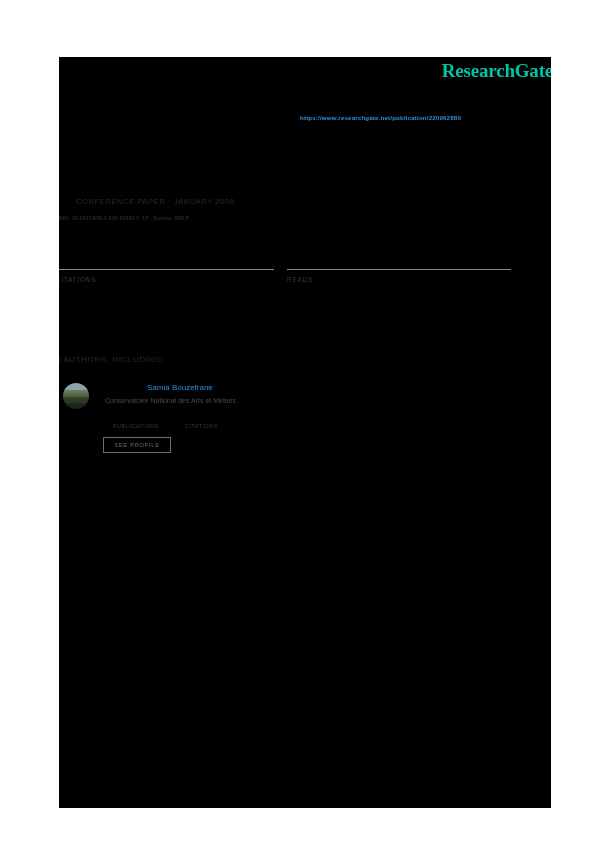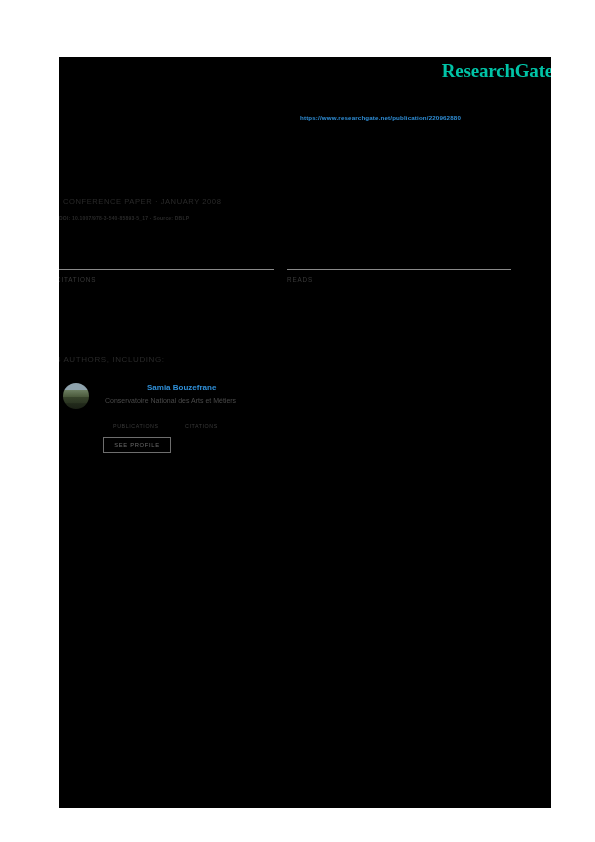--- a/index.html
+++ b/index.html
@@ -61,21 +61,21 @@
     width: 460px;
     font-size: 13px;
     line-height: 16px;
     color: #000000;
     font-weight: bold;
   }
 
   
   #pub-type-line {
     position: absolute;
-    left: 4px;
+    left: 17px;
     top: 140px;
     font-size: 7.6px;
     letter-spacing: 0.55px;
     color: #2a2a2a;
     white-space: nowrap;
     text-align: center;
   }
   #doi-line {
     position: absolute;
     left: 0px;
@@ -176,21 +176,21 @@
     border: 1px solid #ededed;
     border-bottom: none;
     box-sizing: border-box;
   }
 
   .author-name {
     position: absolute;
     left: 42px;
     top: 2px;
     font-size: 8px;
-    font-weight: bold;
+    font-weight: normal;
     color: #2f8fd8;
     white-space: nowrap;
     padding-left: 42px;
   }
   .author-affil {
     position: absolute;
     left: 42px;
     top: 16px;
     font-size: 7px;
     color: #4a4a4a;

